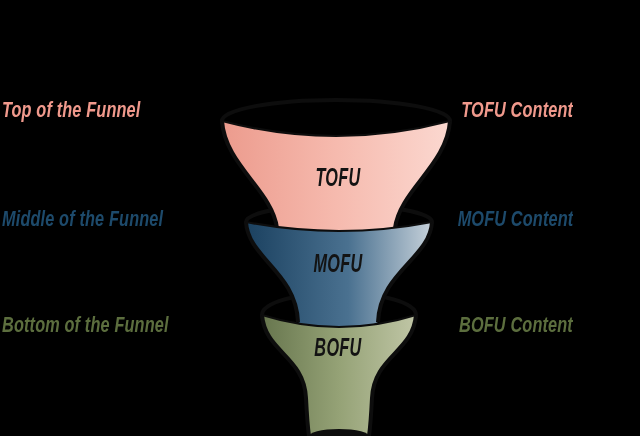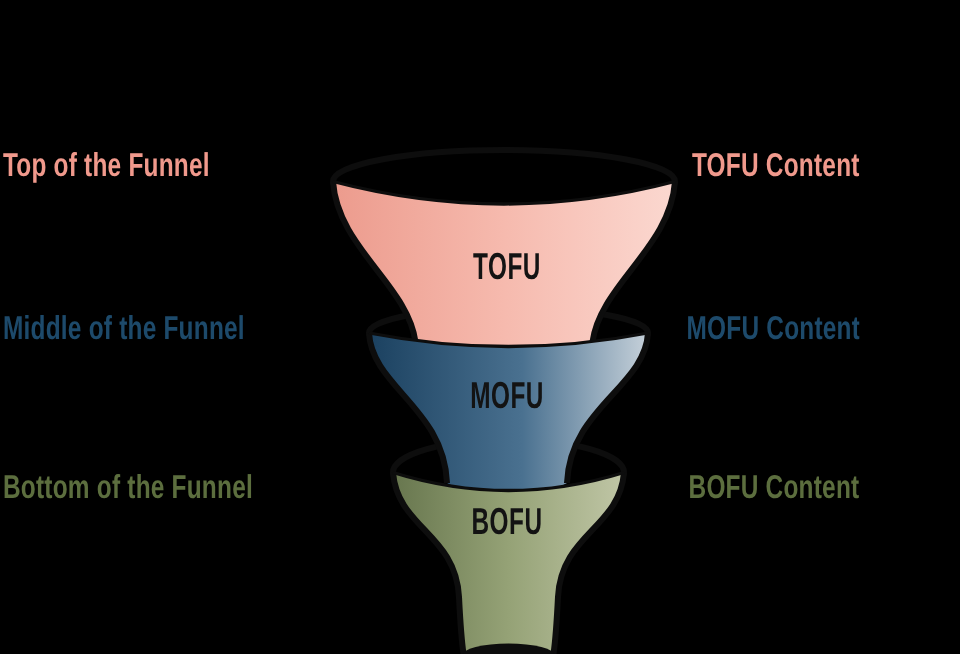--- a/index.html
+++ b/index.html
@@ -1,18 +1,18 @@
 <!DOCTYPE html>
 <html><head>
 <meta charset="utf-8">
 <style>
   html,body{margin:0;padding:0;background:#000;}
   .canvas{
     position:relative;width:573px;height:436px;background:#000000;
-    overflow:hidden;font-family:"Liberation Sans",sans-serif;
+    overflow:hidden;font-family:"Liberation Sans",sans-serif;font-style:italic;
   }
   .funnel-svg{position:absolute;left:0;top:0;}
   .label{
     position:absolute;font-weight:700;font-size:22px;line-height:26px;
     white-space:nowrap;letter-spacing:0.2px;
   }
   .label.left{left:2px;transform:scaleX(0.74);transform-origin:0 50%;}
   .label.right{right:0px;text-align:right;transform:scaleX(0.74);transform-origin:100% 50%;}
   .row1{top:97px;}
   .row2{top:206px;}

